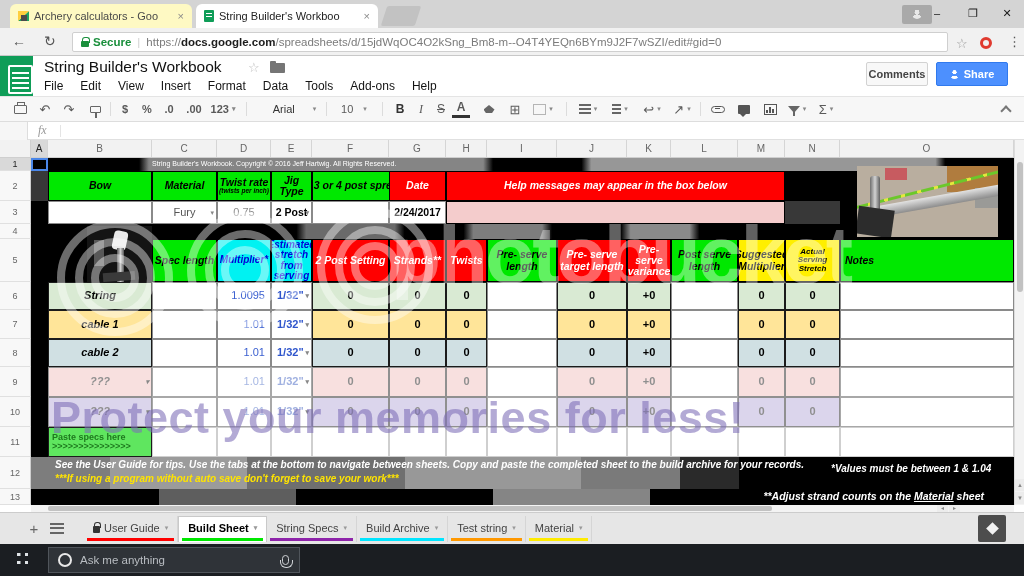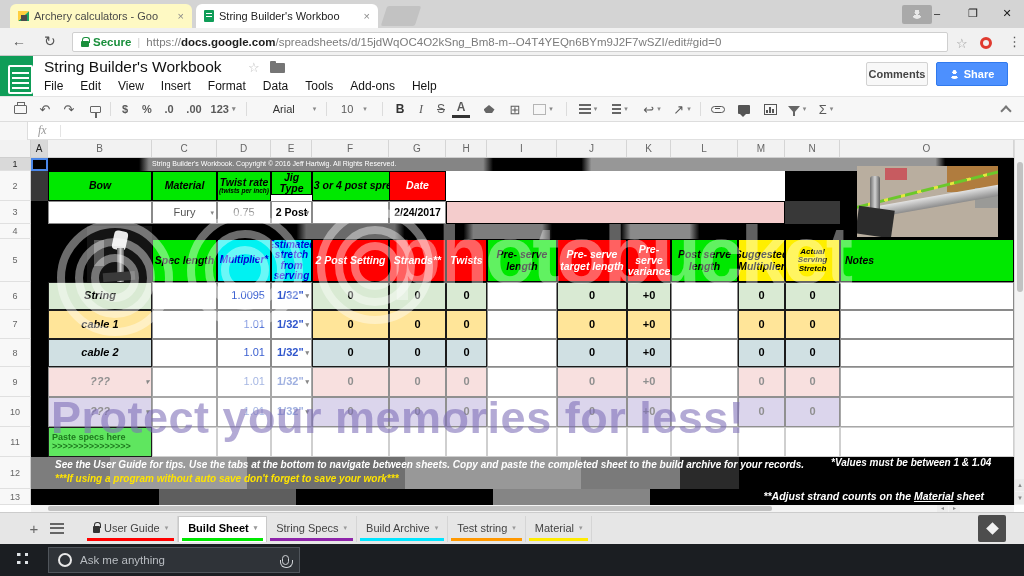--- a/index.html
+++ b/index.html
@@ -145,21 +145,21 @@
   #cells{position:absolute;inset:0;z-index:2;}
 
   
   .strip{position:absolute;left:31px;width:983px;z-index:1;}
   #strip1{top:158px;height:13px;background:linear-gradient(90deg,#000 0 11%,#858585 12% 46%,#000 47% 56%,#979797 57% 92%,#000 93%);}
   .copytext{position:absolute;left:121px;top:2px;font-size:7px;color:#fff;white-space:nowrap;}
   #strip4{top:224px;height:15px;background:linear-gradient(90deg,#000 0 27%,#6a6a6a 28% 37%,#000 38% 44%,#7d7d7d 45% 52%,#000 53% 60%,#8a8a8a 61% 67%,#000 68%);}
   #strip12{top:457px;height:32px;background:linear-gradient(90deg,#7d7d7d 0 8%,#9b9b9b 8% 22%,#6f6f6f 22% 38%,#989898 38% 56%,#7a7a7a 56% 66%,#2a2a2a 66% 72%,#000 72%);}
   #strip13{top:489px;height:16px;background:linear-gradient(90deg,#000 0 13%,#5e5e5e 13% 27%,#000 27% 47%,#858585 47% 63%,#000 63%);}
   .tipline{position:absolute;left:24px;top:2px;font-size:10px;font-weight:bold;font-style:italic;color:#fff;white-space:nowrap;}
-  .valnote{position:absolute;left:800px;top:0;font-size:10px;font-weight:bold;font-style:italic;color:#fff;white-space:nowrap;}
+  .valnote{position:absolute;left:800px;top:6px;font-size:10px;font-weight:bold;font-style:italic;color:#fff;white-space:nowrap;}
   .saveline{position:absolute;left:24px;top:16px;font-size:10px;font-weight:bold;font-style:italic;color:#ffe400;white-space:nowrap;}
   .strandline{position:absolute;right:30px;top:1px;font-size:10.5px;font-weight:bold;font-style:italic;color:#fff;white-space:nowrap;}
   .ulink{text-decoration:underline;}
   #selA1{position:absolute;left:31px;top:158px;width:17px;height:13px;box-shadow:inset 0 0 0 2px #4a86e8;z-index:7;}
 
   
   #photo-big{position:absolute;left:857px;top:166px;width:141px;height:71px;background:#b9ae9f;overflow:hidden;z-index:6;}
   #photo-big .wood{position:absolute;left:90px;top:0;width:51px;height:26px;background:#b07c3e;}
   #photo-big .redobj{position:absolute;left:28px;top:2px;width:22px;height:12px;background:#c75b60;}
   #photo-big .bench{position:absolute;left:118px;top:22px;width:23px;height:20px;background:#9a9a97;}
@@ -427,23 +427,24 @@
     <span class="strandline"><span>**Adjust strand counts on the </span><span class="ulink">Material</span><span> sheet</span></span>
   </div>
 
   <div id="cells">
       <div class="c bg-green hdr" style="left: 48px; top: 171px; width: 104px; height: 30px; border: 1px solid rgb(0, 0, 0);">Bow</div>
       <div class="c bg-green hdr" style="left: 152px; top: 171px; width: 65px; height: 30px; border: 1px solid rgb(0, 0, 0);">Material</div>
       <div class="c bg-green hdr twoline" style="left: 217px; top: 171px; width: 54px; height: 30px; border: 1px solid rgb(0, 0, 0);">
         <div>Twist rate</div>
         <div class="sub">(twists per inch)</div>
       </div>
-      <div class="c bg-green hdr" style="left: 271px; top: 171px; width: 41px; height: 24px; border: 1px solid rgb(0, 0, 0);">Jig Type</div>
+      <div class="c bg-green hdr" style="left: 271px; top: 171px; width: 41px; height: 30px; border: 1px solid rgb(0, 0, 0);">Jig Type</div>
       <div class="c bg-green hdr" style="left: 312px; top: 171px; width: 94px; height: 30px; border: 1px solid rgb(0, 0, 0);">3 or 4 post spread</div>
       <div class="c bg-red hdrw" style="left: 389px; top: 171px; width: 57px; height: 30px; border: 1px solid rgb(0, 0, 0);">Date</div>
+      <div class="c bg-red hdrw" style="left: 446px; top: 171px; width: 339px; height: 30px; border: 1px solid rgb(0, 0, 0);">Help messages may appear in the box below</div>
       <div class="c bg-black" style="left: 785px; top: 171px; width: 55px; height: 30px;"></div>
       <div class="c bg-black" style="left: 840px; top: 171px; width: 174px; height: 30px;"></div>
       <div class="c bg-white" style="left: 48px; top: 201px; width: 104px; height: 23px; border: 1px solid rgb(138, 138, 138);"></div>
       <div class="c bg-white inp" style="left: 152px; top: 201px; width: 65px; height: 23px; border: 1px solid rgb(138, 138, 138);">Fury<span class="dda">▾</span></div>
       <div class="c bg-white gnum" style="left: 217px; top: 201px; width: 54px; height: 23px; border: 1px solid rgb(138, 138, 138);">0.75</div>
       <div class="c bg-white date" style="left: 271px; top: 201px; width: 41px; height: 23px; border: 1px solid rgb(138, 138, 138);">2 Post<span class="dda">▾</span></div>
       <div class="c bg-white" style="left: 312px; top: 201px; width: 77px; height: 23px; border: 1px solid rgb(138, 138, 138);"></div>
       <div class="c bg-white date" style="left: 389px; top: 201px; width: 57px; height: 23px; border: 1px solid rgb(138, 138, 138);">2/24/2017</div>
       <div class="c bg-pink" style="left: 446px; top: 201px; width: 339px; height: 23px; border: 1px solid rgb(0, 0, 0);"></div>
       <div class="c bg-dark" style="left: 785px; top: 201px; width: 55px; height: 23px;"></div>

